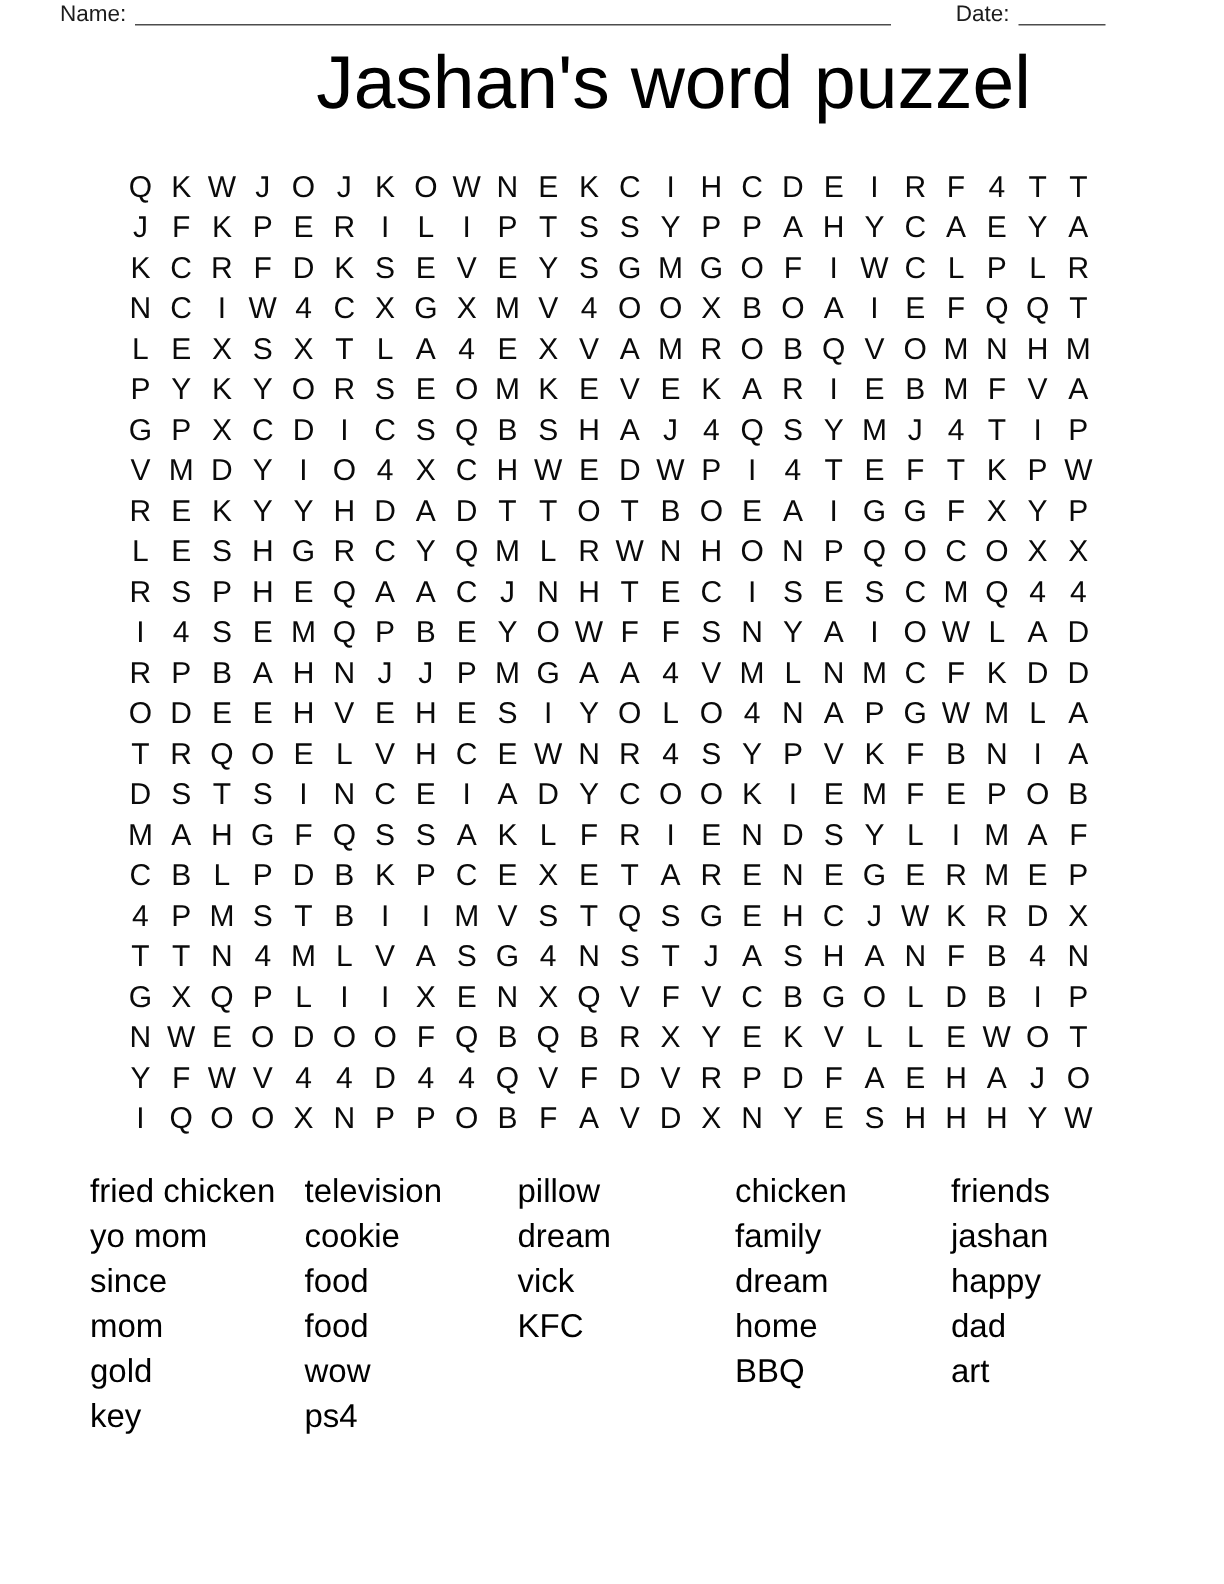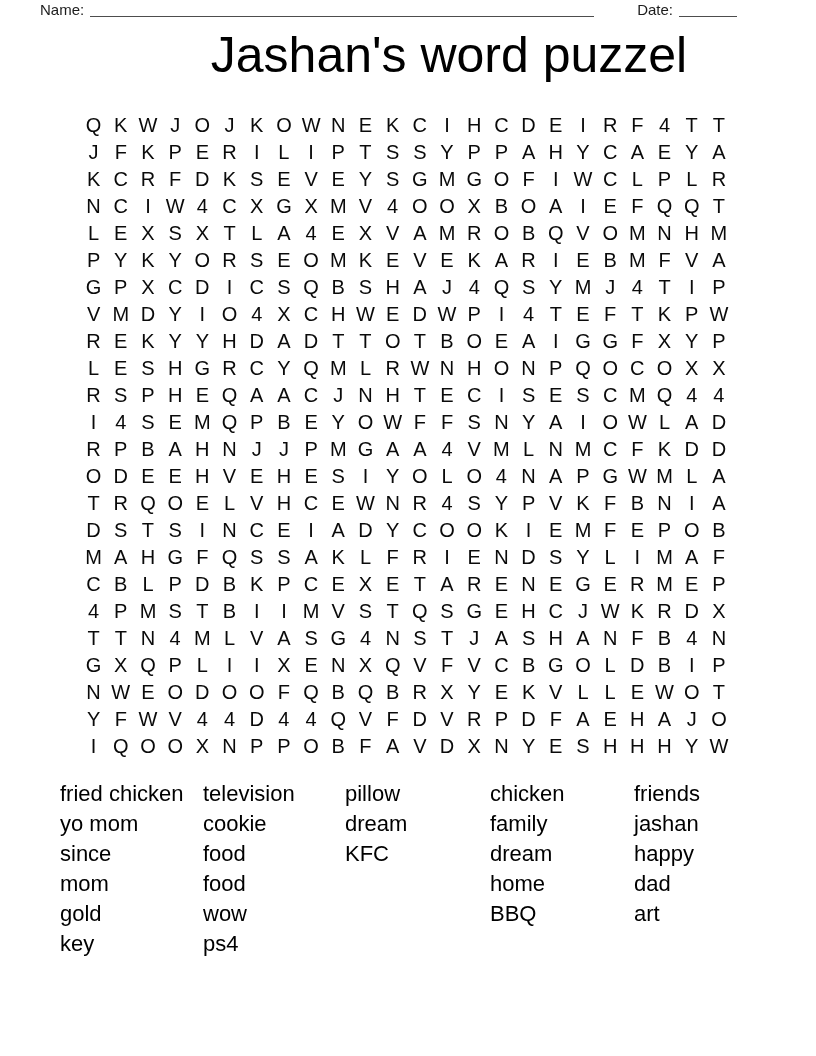--- a/index.html
+++ b/index.html
@@ -755,20 +755,21 @@
         <div class="word-item">television</div>
         <div class="word-item">cookie</div>
         <div class="word-item">food</div>
         <div class="word-item">food</div>
         <div class="word-item">wow</div>
         <div class="word-item">ps4</div>
       </div>
       <div class="word-col word-col-2">
         <div class="word-item">pillow</div>
         <div class="word-item">dream</div>
+        <div class="word-item">vick</div>
         <div class="word-item">KFC</div>
       </div>
       <div class="word-col word-col-3">
         <div class="word-item">chicken</div>
         <div class="word-item">family</div>
         <div class="word-item">dream</div>
         <div class="word-item">home</div>
         <div class="word-item">BBQ</div>
       </div>
       <div class="word-col word-col-4">

